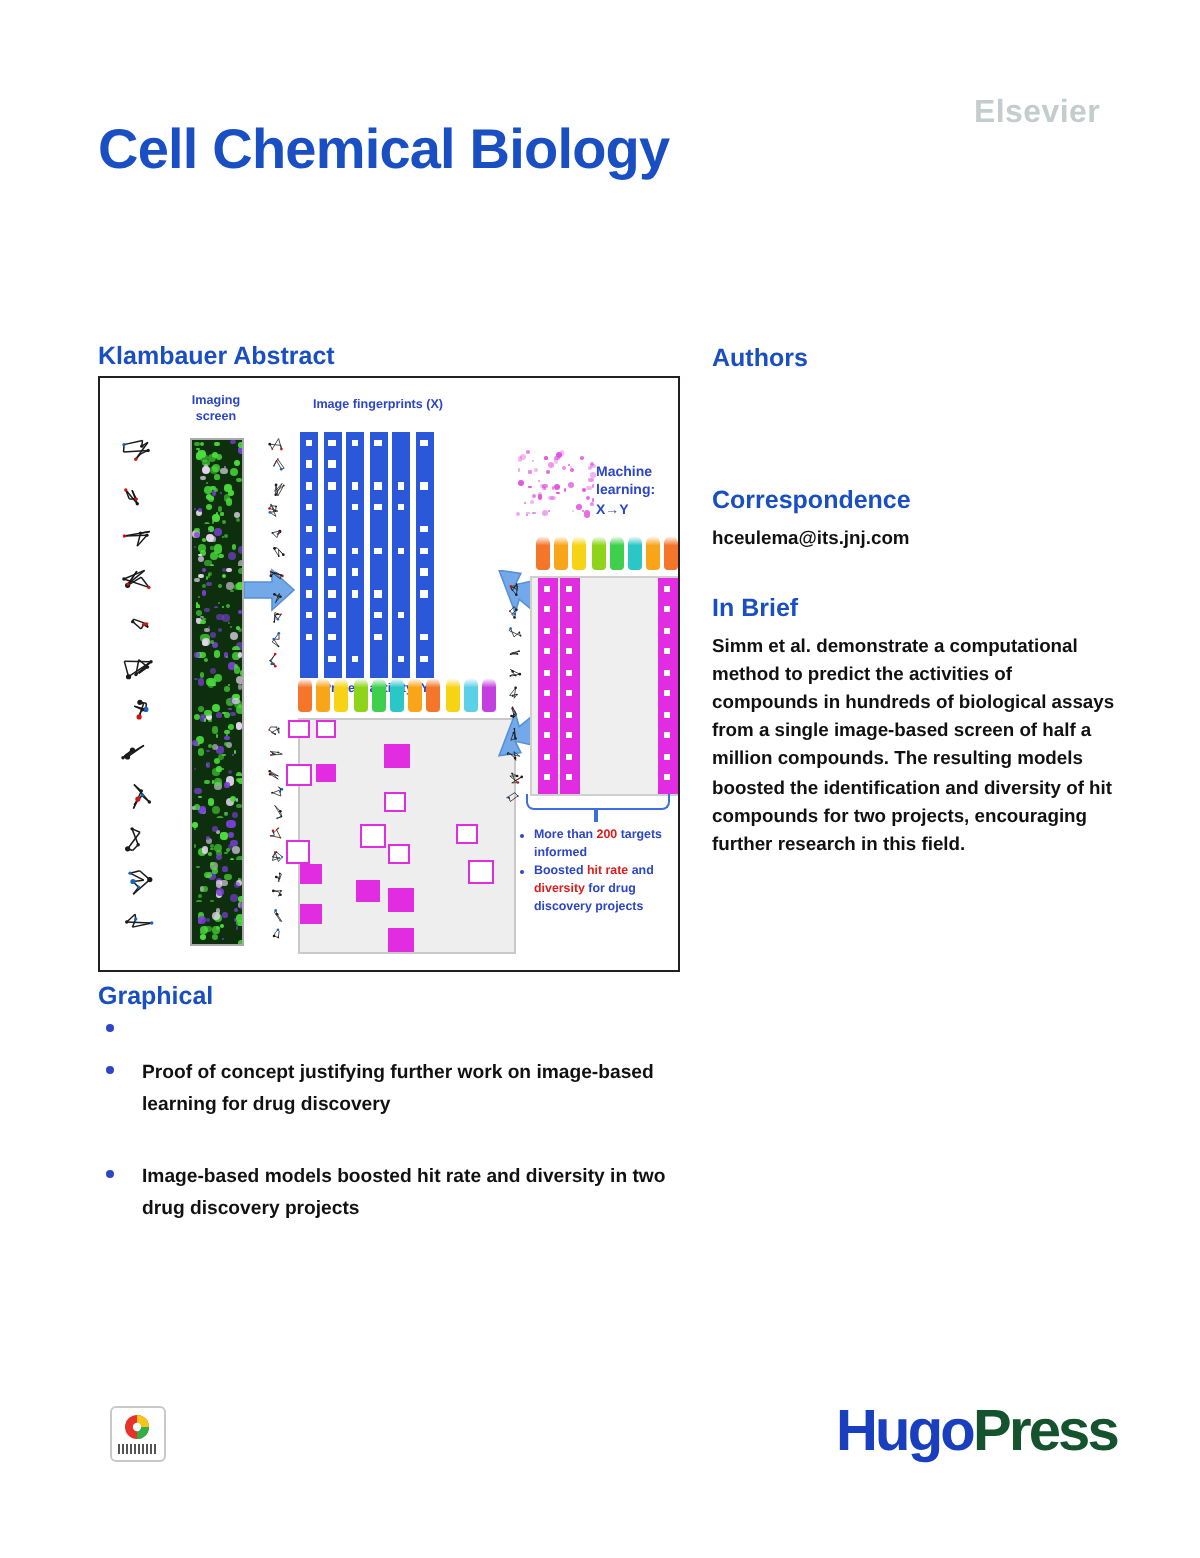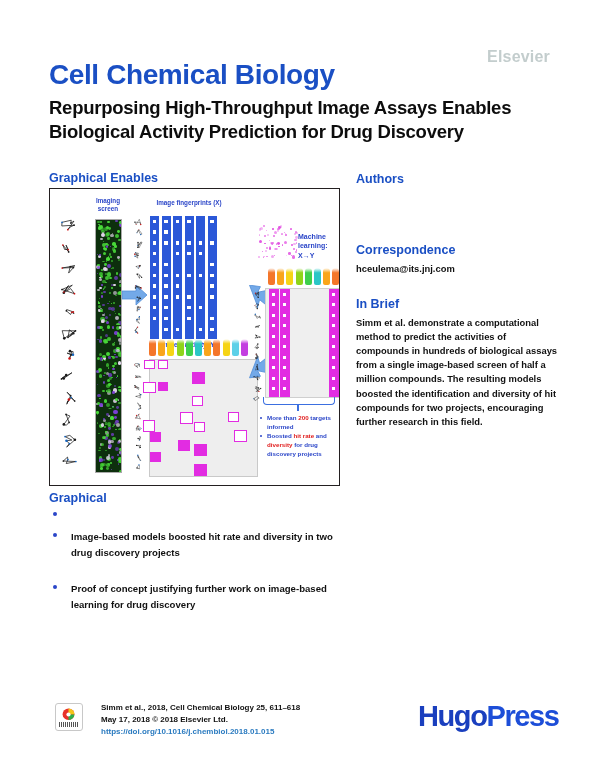--- a/index.html
+++ b/index.html
@@ -81,32 +81,31 @@
   .cm-ring{position:absolute;left:6px;top:3px;width:13px;height:13px;border-radius:50%;
            overflow:hidden;}
   .cm-bars{position:absolute;left:3px;top:18px;width:19px;height:5px;
            background:repeating-linear-gradient(90deg,#555 0 1px,#fff 1px 2px);}
   .foot{position:absolute;left:101px;top:702px;font-size:8px;line-height:1.5;
         font-weight:bold;color:#111;}
   .foot a{color:#2b7bc0;text-decoration:none;font-weight:bold;}
   .cp{position:absolute;left:418px;top:700px;font-size:29px;font-weight:bold;
       letter-spacing:-1.4px;}
   .cp .c1{color:#1a3fbe;}
-  .cp .c2{color:#1d4ed8;text-align:center;}
+  .cp .c2{color:#14532d;text-align:center;}
 </style>
 </head>
 <body>
 
 <div class="page">
 
   <div class="resource">Elsevier</div>
   <div class="journal">Cell Chemical Biology</div>
-  <div class="artTitle">Repurposing High-Throughput Image Assays Enables Biological Activity Prediction for Drug Discovery</div>
-
-  <div class="hdg ga-hdg">Graphical Enables</div>
+
+  <div class="hdg ga-hdg">Klambauer Abstract</div>
 
   <div class="ga-box">
 
     <div class="ga-lbl" style="left:38px;top:8px;width:40px;">Imaging<br>screen</div>
     <div class="ga-lbl" style="left:84px;top:10px;width:110px;">Image fingerprints (X)</div>
     <div class="ga-lbl" style="left:84px;top:152px;width:110px;">Protein activity (Y)</div>
 
     <div id="molcol">
         <div class="mol" style="left: 10px; top: 28px; transform: scale(1); transform-origin: left top;"><svg width="17" height="17" viewBox="0 0 17 17">
             <line x1="2.003560381944369" y1="5.316299154388989" x2="1.7916054937899188" y2="8.97196592598742" stroke="#1a1a1a" stroke-width="0.75"></line>
@@ -1217,39 +1216,34 @@
   </div>
 
   <div class="rcol" style="top:243px;">
     <div class="rhdg">Correspondence</div>
     <div class="rtxt">hceulema@its.jnj.com</div>
   </div>
 
   <div class="hdg hl-hdg">Graphical</div>
   <div class="hl-list" id="hllist">
       <div class="hl-item"><span class="dot"></span></div>
+      <div class="hl-item"><span class="dot"></span><span>Proof of concept justifying further work on image-based learning for drug discovery</span></div>
       <div class="hl-item"><span class="dot"></span><span>Image-based models boosted hit rate and diversity in two drug discovery projects</span></div>
-      <div class="hl-item"><span class="dot"></span><span>Proof of concept justifying further work on image-based learning for drug discovery</span></div>
     </div>
 
   <div class="crossmark">
     <div class="cm-ring">
       <svg width="13" height="13" viewBox="0 0 13 13">
         <circle cx="6.5" cy="6.5" r="6" fill="#e8312a"></circle>
         <path d="M6.5 .5 A6 6 0 0 1 12.5 6.5 L6.5 6.5 Z" fill="#f5c518"></path>
         <path d="M6.5 6.5 L12.5 6.5 A6 6 0 0 1 6.5 12.5 Z" fill="#2fae4a"></path>
         <circle cx="6.5" cy="6.5" r="2.1" fill="#ffffff"></circle>
       </svg>
     </div>
     <div class="cm-bars"></div>
   </div>
 
-  <div class="foot">
-    <div>Simm et al., 2018, Cell Chemical Biology 25, 611–618</div>
-    <div>May 17, 2018 © 2018 Elsevier Ltd.</div>
-    <a href="#">https://doi.org/10.1016/j.chembiol.2018.01.015</a>
-  </div>
 
   <div class="cp">
     <span class="c1">Hugo</span><span class="c2">Press</span>
   </div>
 
 </div>
 
 </body></html>

